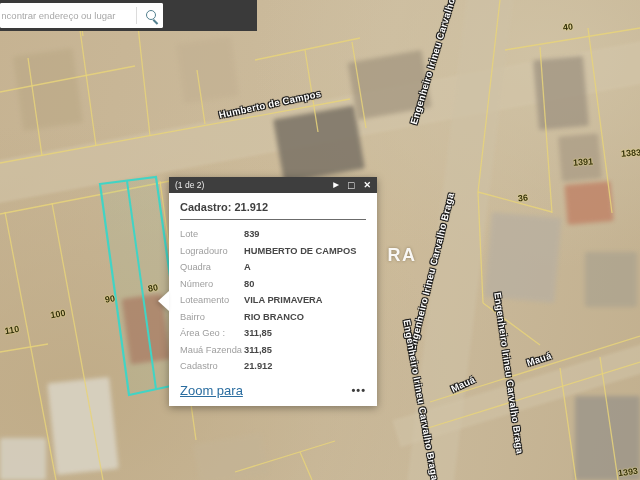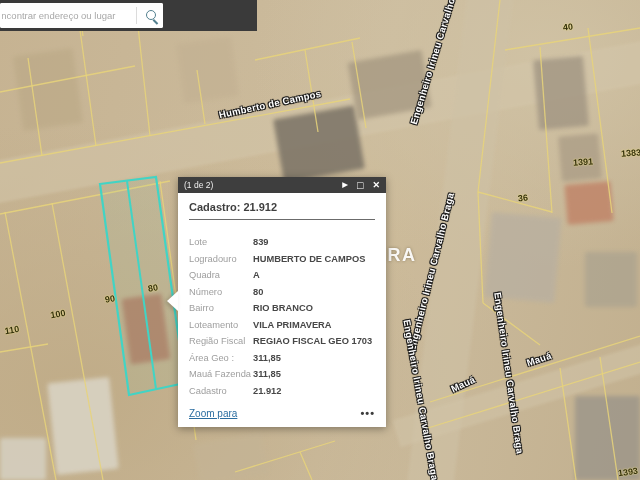--- a/index.html
+++ b/index.html
@@ -29,39 +29,39 @@
       display:flex;align-items:stretch;overflow:hidden;}
   #searchbox input{flex:1;border:0;outline:none;font-family:"Liberation Sans",sans-serif;font-size:9.5px;
       color:#6b6b6b;padding:0 2px 0 2px;text-indent:-7px;}
   #searchbox input::placeholder{color:#a8a8a8;opacity:1;}
   .sdiv{width:1px;background:#dcdcdc;margin:4px 0;}
   #searchbtn{width:29px;position:relative;background:#fff;border:0;cursor:pointer;}
   .mag{position:absolute;left:9px;top:7px;width:8px;height:8px;border:1.6px solid #53808f;border-radius:50%;}
   .mag::after{content:"";position:absolute;left:7px;top:8px;width:6px;height:1.8px;background:#53808f;
       transform:rotate(45deg);transform-origin:0 0;}
   
-  #popup{position:absolute;left:178px;top:177px;width:208px;z-index:7;
+  #popup{position:absolute;left:169px;top:177px;width:208px;z-index:7;
       box-shadow:0 2px 8px rgba(0,0,0,.35);font-family:"Liberation Sans",sans-serif;}
   #popup-arrow{position:absolute;left:-11px;top:114px;width:0;height:0;border-top:10px solid transparent;
       border-bottom:10px solid transparent;border-right:11px solid #fff;filter:drop-shadow(-2px 1px 2px rgba(0,0,0,.2));}
   #popup-header{background:#3e3e3e;color:#efefef;height:16px;display:flex;align-items:center;
       padding:0 6px;font-size:8.5px;}
   #popup-header .sp{flex:1;}
   .hicon{color:#fff;margin-left:9px;cursor:pointer;line-height:16px;}
   .hicon.next{font-size:7.5px;}
   .hicon.max{font-size:10.5px;}
   .hicon.close{font-size:9px;font-weight:bold;}
   #popup-body{background:#fff;padding:8px 11px 8px 11px;}
   #popup-title{font-size:11px;font-weight:bold;color:#3f3f3f;padding-bottom:6px;border-bottom:1px solid #6b6b6b;}
-  #rows{margin-top:14px;}
+  #rows{margin-top:6px;}
   .row{display:flex;line-height:16.5px;font-size:9.3px;}
   .rl{width:64px;flex:0 0 64px;color:#9e9e9e;}
   .rv{color:#474747;font-weight:bold;}
   #popup-footer{display:flex;align-items:center;margin-top:8px;}
-  #zoom-link{font-size:10px;color:#2a6da0;text-decoration:underline;cursor:pointer;}
+  #zoom-link{font-size:13px;color:#2a6da0;text-decoration:underline;cursor:pointer;}
   #more-dots{margin-left:auto;color:#3c3c3c;font-size:11px;font-weight:bold;letter-spacing:1px;cursor:pointer;}
 </style>
 </head>
 <body>
 
 <div id="stage">
 
   <div class="road" style="left:-30px;top:166px;width:720px;height:42px;background:#d4c7ab;opacity:.55;transform:rotate(-10.5deg);transform-origin:left center;"></div>
   <div class="road" style="left:436px;top:-20px;width:46px;height:540px;background:#cfc2a6;opacity:.6;transform:rotate(7deg);"></div>
   <div class="road" style="left:390px;top:376px;width:300px;height:28px;background:#d2c5a9;opacity:.55;transform:rotate(-17deg);"></div>
@@ -167,30 +167,26 @@
           </div>
           <div class="row">
             <span class="rl">Quadra</span>
             <span class="rv">A</span>
           </div>
           <div class="row">
             <span class="rl">Número</span>
             <span class="rv">80</span>
           </div>
           <div class="row">
+            <span class="rl">Loteamento</span>
+            <span class="rv">VILA PRIMAVERA</span>
+          </div>
+          <div class="row">
             <span class="rl">Bairro</span>
             <span class="rv">RIO BRANCO</span>
-          </div>
-          <div class="row">
-            <span class="rl">Loteamento</span>
-            <span class="rv">VILA PRIMAVERA</span>
-          </div>
-          <div class="row">
-            <span class="rl">Região Fiscal</span>
-            <span class="rv">REGIAO FISCAL GEO 1703</span>
           </div>
           <div class="row">
             <span class="rl">Área Geo :</span>
             <span class="rv">311,85</span>
           </div>
           <div class="row">
             <span class="rl">Mauá Fazenda</span>
             <span class="rv">311,85</span>
           </div>
           <div class="row">

